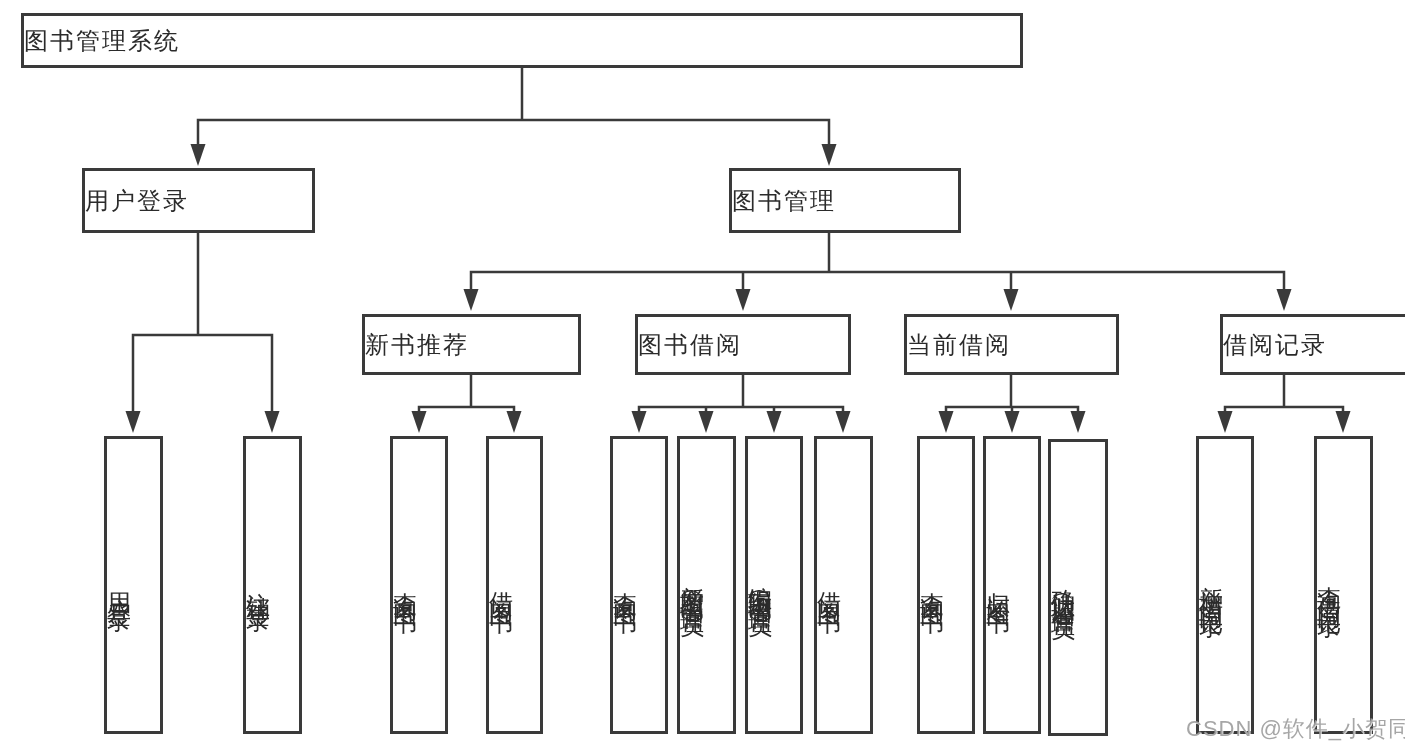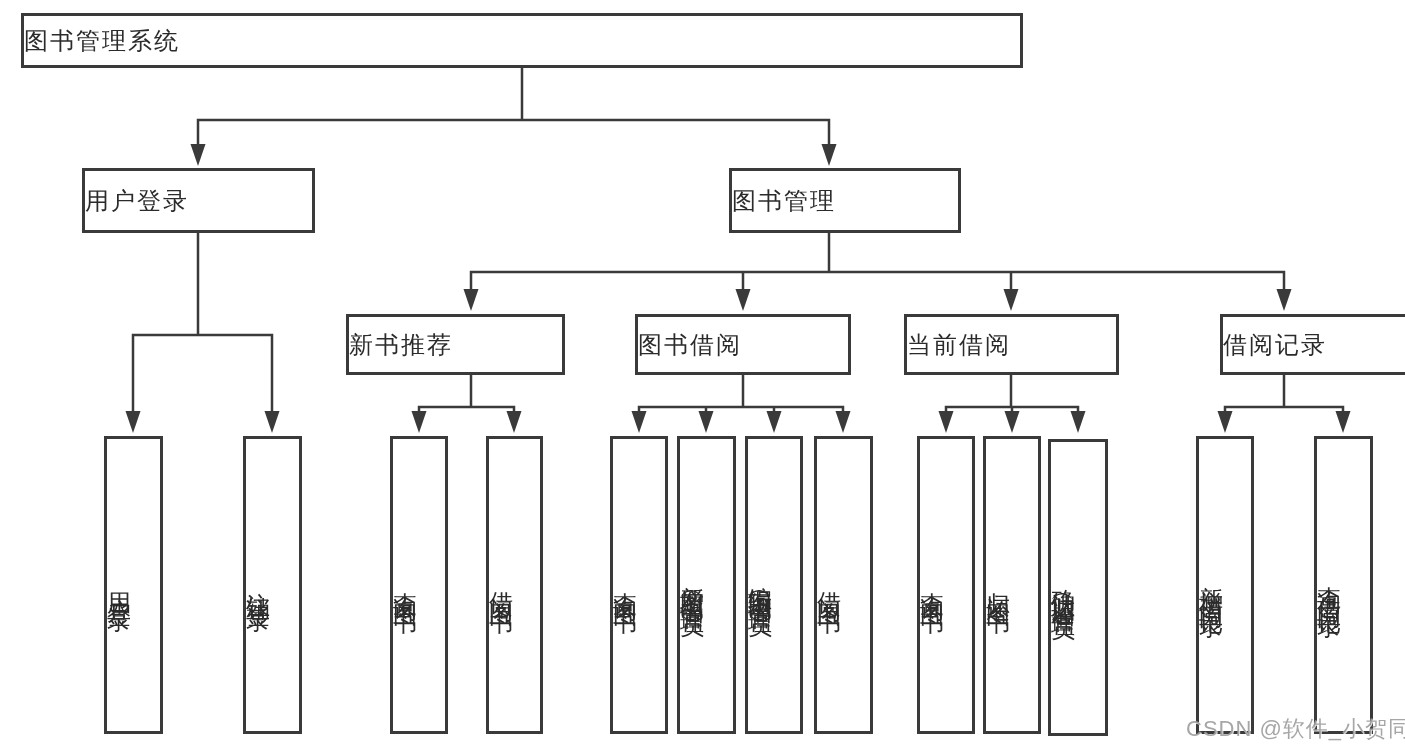--- a/index.html
+++ b/index.html
@@ -95,21 +95,21 @@
     <span class="hlabel">图书管理系统</span>
   </div>
 
   <div class="node" style="left:82px;top:168px;width:233px;height:65px;">
     <span class="hlabel">用户登录</span>
   </div>
   <div class="node" style="left:729px;top:168px;width:232px;height:65px;">
     <span class="hlabel">图书管理</span>
   </div>
 
-  <div class="node" style="left:346px;top:314px;width:219px;height:61px;">
+  <div class="node" style="left:362px;top:314px;width:219px;height:61px;">
     <span class="hlabel">新书推荐</span>
   </div>
   <div class="node" style="left:635px;top:314px;width:216px;height:61px;">
     <span class="hlabel">图书借阅</span>
   </div>
   <div class="node" style="left:904px;top:314px;width:215px;height:61px;">
     <span class="hlabel">当前借阅</span>
   </div>
   <div class="node" style="left:1176px;top:314px;width:216px;height:61px;margin-left:44px;">
     <span class="hlabel">借阅记录</span>

